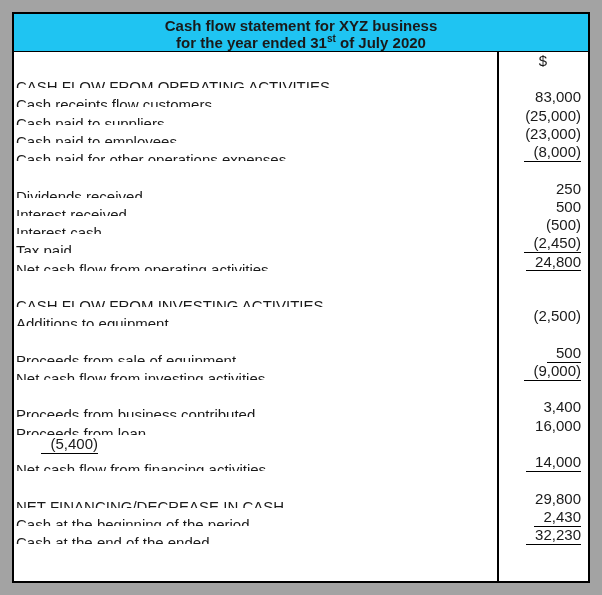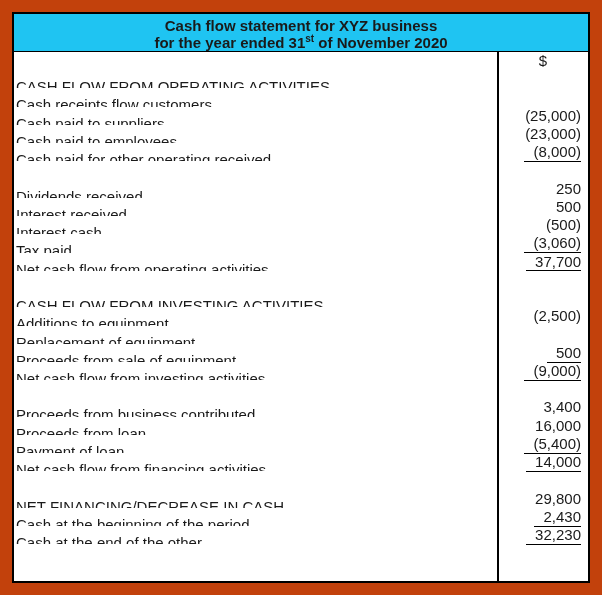--- a/index.html
+++ b/index.html
@@ -6,21 +6,21 @@
     --header-bg: #1fc4f2;
     --border-color: #000000;
     --text-color: #1a1a1a;
   }
   * { margin: 0; padding: 0; }
   html, body { background: #ffffff; }
   .page {
     position: relative;
     width: 602px;
     height: 595px;
-    background: #c2410c;
+    background: #a3a3a3;
     font-family: "Liberation Sans", sans-serif;
     color: var(--text-color);
     overflow: hidden;
   }
   .statement {
     position: absolute;
     left: 12px;
     top: 12px;
     width: 578px;
     height: 571px;
@@ -91,59 +91,62 @@
   }
 </style>
 </head>
 <body>
 
 <div class="page">
   <div class="statement">
 
     <div class="header">
       <div>Cash flow statement for XYZ business</div>
-      <div><span>for the year ended 31</span><sup>st</sup><span> of November 2020</span></div>
+      <div><span>for the year ended 31</span><sup>st</sup><span> of July 2020</span></div>
     </div>
 
     <div class="body">
       <div class="divider"></div>
 
       <div class="row">
         <div class="cell-label"></div>
         <div class="cell-value center">$</div>
       </div>
 
       <div id="rows-container">
   <div class="row">
     <div class="cell-label">CASH FLOW FROM OPERATING ACTIVITIES</div>
     <div class="cell-value">
       <span class="value-text"></span>
     </div>
   </div>
 
   <div class="row">
     <div class="cell-label">Cash receipts flow customers</div>
+    <div class="cell-value">
+      <span class="value-text">83,000</span>
+    </div>
   </div>
 
   <div class="row">
     <div class="cell-label">Cash paid to suppliers</div>
     <div class="cell-value">
       <span class="value-text">(25,000)</span>
     </div>
   </div>
 
   <div class="row">
     <div class="cell-label">Cash paid to employees</div>
     <div class="cell-value">
       <span class="value-text">(23,000)</span>
     </div>
   </div>
 
   <div class="row">
-    <div class="cell-label">Cash paid for other operating received</div>
+    <div class="cell-label">Cash paid for other operations expenses</div>
     <div class="cell-value">
       <span class="value-text underlined">(8,000)</span>
     </div>
   </div>
 
 
   <div class="row">
     <div class="cell-label"></div>
     <div class="cell-value">
       <span class="value-text"></span>
@@ -167,28 +170,28 @@
   <div class="row">
     <div class="cell-label">Interest cash</div>
     <div class="cell-value">
       <span class="value-text">(500)</span>
     </div>
   </div>
 
   <div class="row">
     <div class="cell-label">Tax paid</div>
     <div class="cell-value">
-      <span class="value-text underlined">(3,060)</span>
+      <span class="value-text underlined">(2,450)</span>
     </div>
   </div>
 
   <div class="row">
     <div class="cell-label">Net cash flow from operating activities</div>
     <div class="cell-value">
-      <span class="value-text underlined">37,700</span>
+      <span class="value-text underlined">24,800</span>
     </div>
   </div>
 
   <div class="row">
     <div class="cell-label"></div>
     <div class="cell-value">
       <span class="value-text"></span>
     </div>
   </div>
 
@@ -200,21 +203,20 @@
   </div>
 
   <div class="row">
     <div class="cell-label">Additions to equipment</div>
     <div class="cell-value">
       <span class="value-text">(2,500)</span>
     </div>
   </div>
 
   <div class="row">
-    <div class="cell-label">Replacement of equipment</div>
   </div>
 
   <div class="row">
     <div class="cell-label">Proceeds from sale of equipment</div>
     <div class="cell-value">
       <span class="value-text underlined">500</span>
     </div>
   </div>
 
   <div class="row">
@@ -240,21 +242,20 @@
   </div>
 
   <div class="row">
     <div class="cell-label">Proceeds from loan</div>
     <div class="cell-value">
       <span class="value-text">16,000</span>
     </div>
   </div>
 
   <div class="row">
-    <div class="cell-label">Payment of loan</div>
     <div class="cell-value">
       <span class="value-text underlined">(5,400)</span>
     </div>
   </div>
 
   <div class="row">
     <div class="cell-label">Net cash flow from financing activities</div>
     <div class="cell-value">
       <span class="value-text underlined">14,000</span>
     </div>
@@ -275,21 +276,21 @@
   </div>
 
   <div class="row">
     <div class="cell-label">Cash at the beginning of the period</div>
     <div class="cell-value">
       <span class="value-text underlined">2,430</span>
     </div>
   </div>
 
   <div class="row">
-    <div class="cell-label">Cash at the end of the other</div>
+    <div class="cell-label">Cash at the end of the ended</div>
     <div class="cell-value">
       <span class="value-text underlined">32,230</span>
     </div>
   </div>
 </div>
     </div>
 
   </div>
 </div>
 

